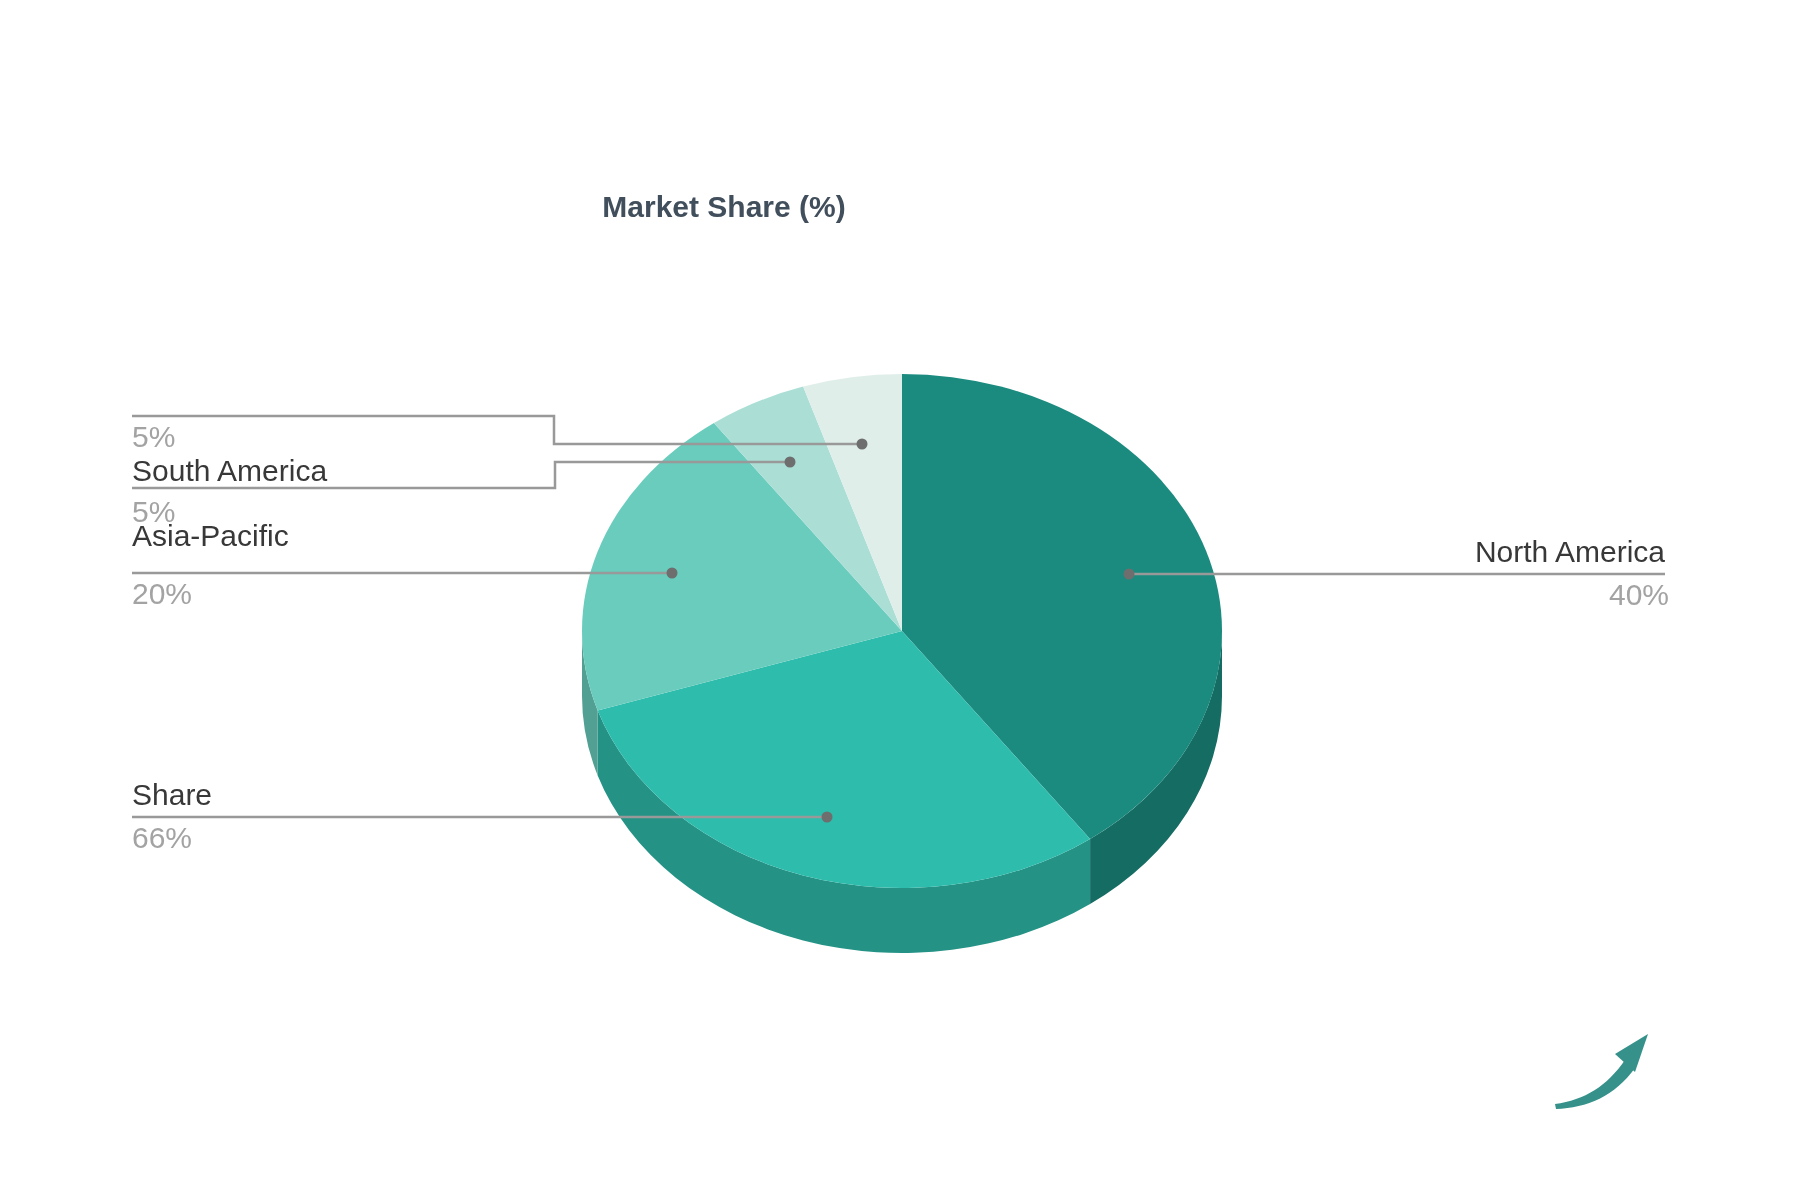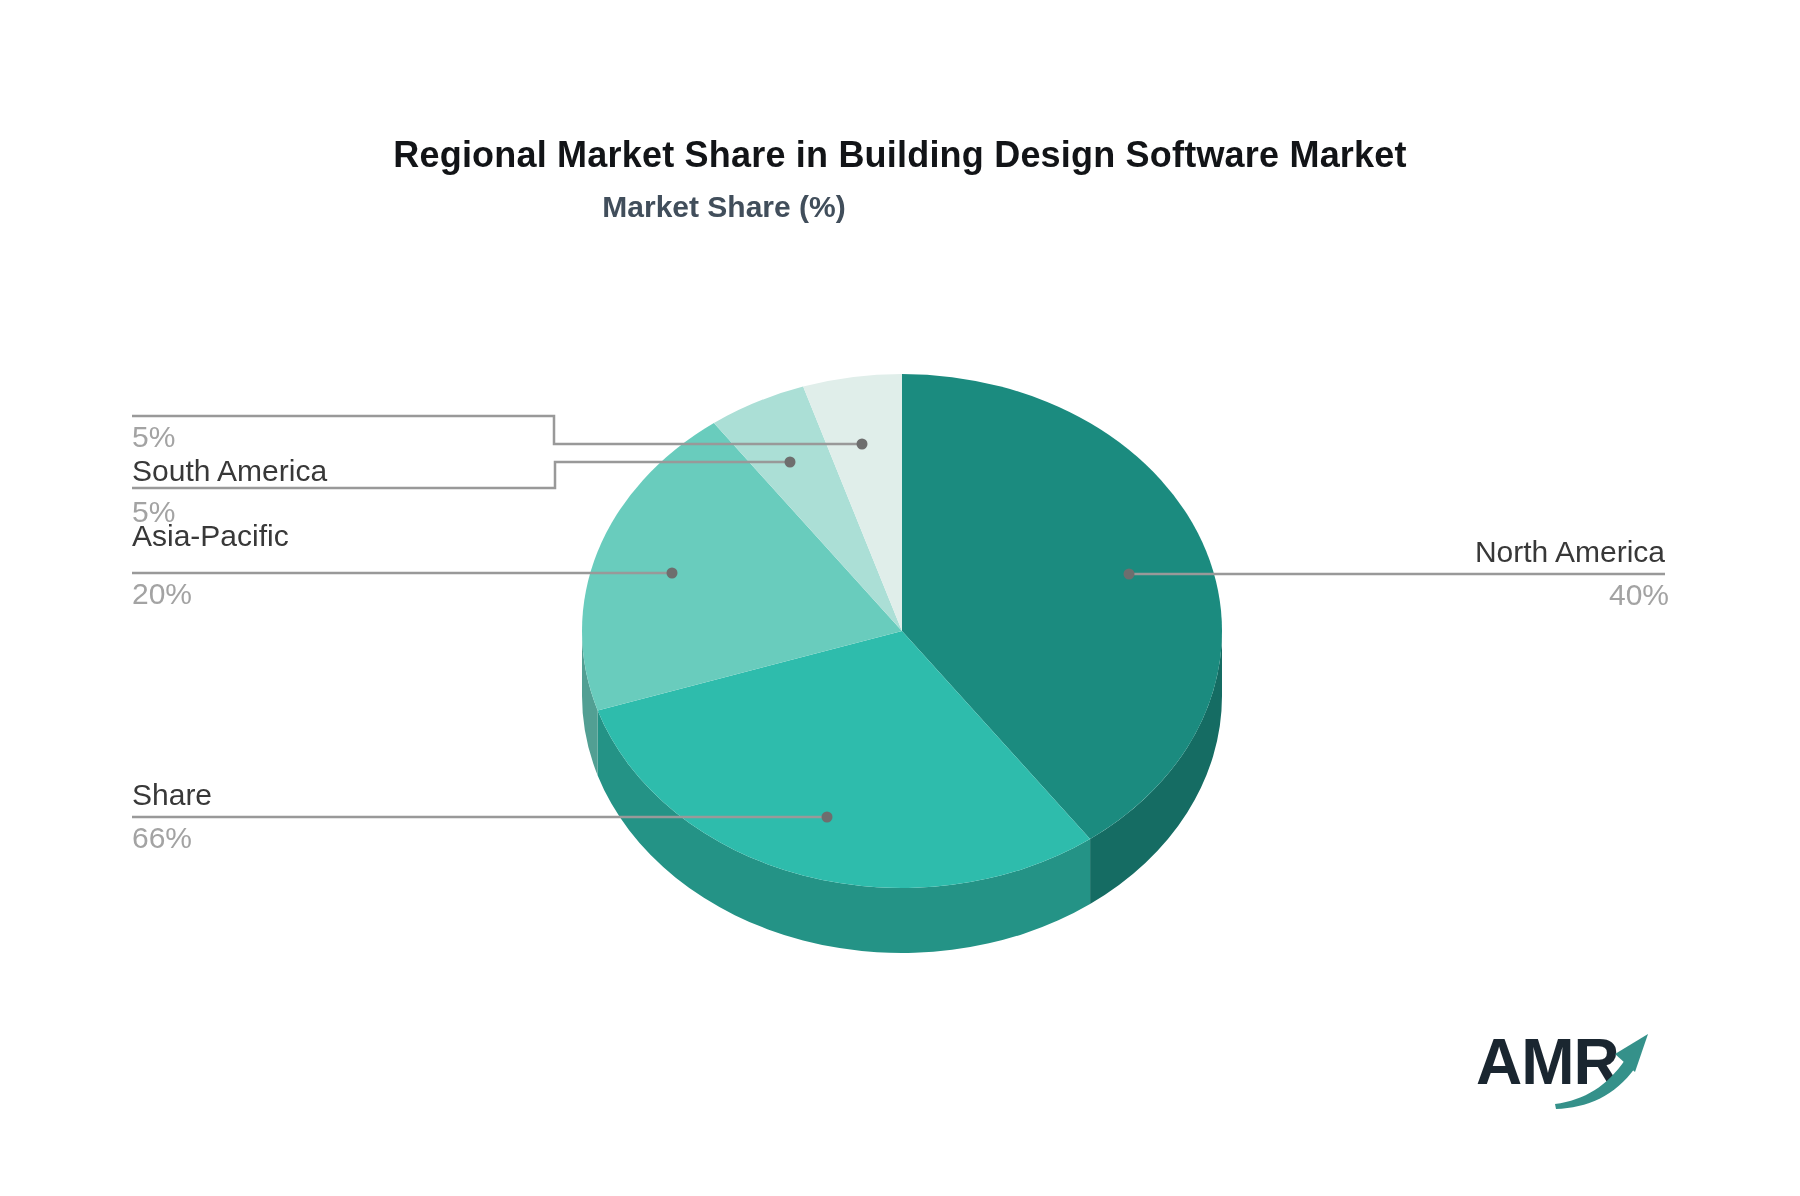--- a/index.html
+++ b/index.html
@@ -34,21 +34,20 @@
     font-size:64px;font-weight:700;letter-spacing:-1px;
     color:#1A2630;line-height:64px;
   }
   #logo-arrow{position:absolute;left:1545px;top:1018px;}
 </style>
 </head>
 <body>
 
 <div id="canvas">
 
-  <div class="chart-title">Regional Market Share in Building Design Software Market</div>
   <div class="chart-subtitle">Market Share (%)</div>
 
   <svg id="pie-layer" width="1800" height="1196" viewBox="0 0 1800 1196">
     <g>
         <path d="M 1222 631 A 320 257 0 0 1 1090.0912807335915 838.9173675543615 L 1090.0912807335915 903.9173675543615 A 320 257 0 0 0 1222 696 Z" fill="rgb(21,108,99)"></path>
         <path d="M 1090.0912807335915 838.9173675543615 A 320 257 0 0 1 597.6619147855508 710.4173675543615 L 597.6619147855508 775.4173675543615 A 320 257 0 0 0 1090.0912807335915 903.9173675543615 Z" fill="rgb(36,147,134)"></path>
         <path d="M 597.6619147855508 710.4173675543615 A 320 257 0 0 1 582 631 L 582 696 A 320 257 0 0 0 597.6619147855508 775.4173675543615 Z" fill="rgb(82,159,147)"></path>
       </g>
     <g>
         <path d="M 902 631 L 902 374 A 320 257 0 0 1 1090.0912807335915 838.9173675543615 Z" fill="#1B8B7F"></path>
@@ -80,19 +79,18 @@
 
   <div class="lbl lbl-name" style="left:132px;top:518px">Asia-Pacific</div>
   <div class="lbl lbl-pct" style="left:132px;top:576px">20%</div>
 
   <div class="lbl lbl-name" style="left:132px;top:777px">Share</div>
   <div class="lbl lbl-pct" style="left:132px;top:820px">66%</div>
 
   <div class="lbl lbl-name right-align" style="right:135px;top:534px">North America</div>
   <div class="lbl lbl-pct right-align" style="right:131px;top:577px">40%</div>
 
-  <div class="logo-text">AMR</div>
   <svg id="logo-arrow" width="115" height="95" viewBox="0 0 115 95">
     <path d="M 10 86 C 40 82 62 68 80 42 L 90 50 C 70 78 42 90 11 91 Z" fill="#35918A"></path>
     <path d="M 70 36 L 103 16 L 90 54 Z" fill="#35918A"></path>
   </svg>
 
 </div>
 
 </body></html>

